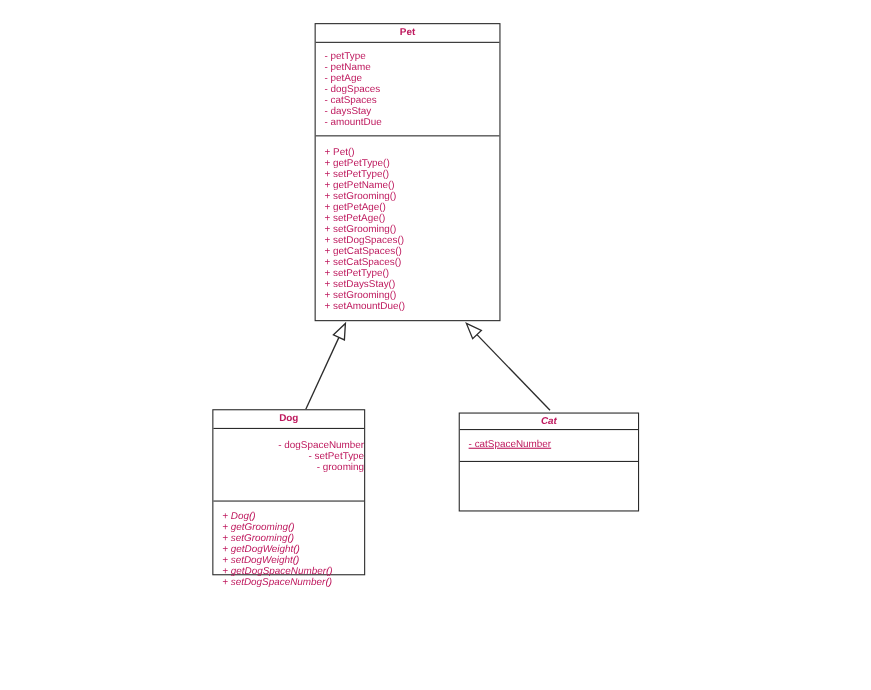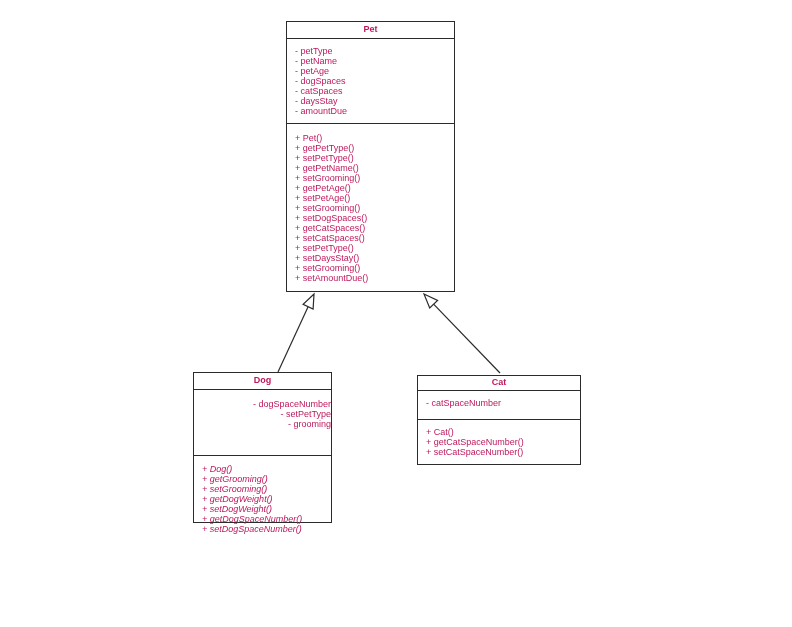--- a/index.html
+++ b/index.html
@@ -56,22 +56,22 @@
   .box-pet .uml-title   { height: 17px; line-height: 15px; }
   .box-pet .sec-attrs   { height: 85px;  padding-top: 7px; }
   .box-pet .sec-methods { height: 169px; padding-top: 9px; }
   
   .box-dog   { left: 193px; top: 372px; width: 139px; height: 151px; }
   .box-dog .uml-title   { height: 17px; line-height: 15px; }
   .box-dog .sec-attrs   { height: 66px; padding-top: 9px; text-align: right; }
   .box-dog .sec-methods { height: 85px; padding-top: 8px; font-style: italic; }
   
   .box-cat   { left: 417px; top: 375px; width: 164px; height: 90px; }
-  .box-cat .uml-title   { height: 15px; line-height: 13px; }
-  .box-cat .sec-attrs   { height: 29px; padding-top: 7px; }
+  .box-cat .uml-title   { height: 15px; line-height: 13px; font-style: italic; }
+  .box-cat .sec-attrs   { height: 29px; padding-top: 7px; text-decoration: underline; }
   .box-cat .sec-methods { height: 46px; padding-top: 7px; }
 </style>
 </head>
 <body>
 
 <div class="canvas">
 
   <svg class="arrow-layer" viewBox="0 0 792 627" xmlns="http://www.w3.org/2000/svg">
 
     <g>
@@ -131,20 +131,15 @@
         <div class="member-line">+ getDogSpaceNumber()</div>
         <div class="member-line">+ setDogSpaceNumber()</div>
       </div>
   </div>
 
   <div class="uml-class box-cat">
     <div class="uml-title">Cat</div>
     <div class="uml-section sec-attrs with-divider">
         <div class="member-line">- catSpaceNumber</div>
       </div>
-    <div class="uml-section sec-methods">
-        <div class="member-line">+ Cat()</div>
-        <div class="member-line">+ getCatSpaceNumber()</div>
-        <div class="member-line">+ setCatSpaceNumber()</div>
-      </div>
   </div>
 
 </div>
 
 </body></html>

